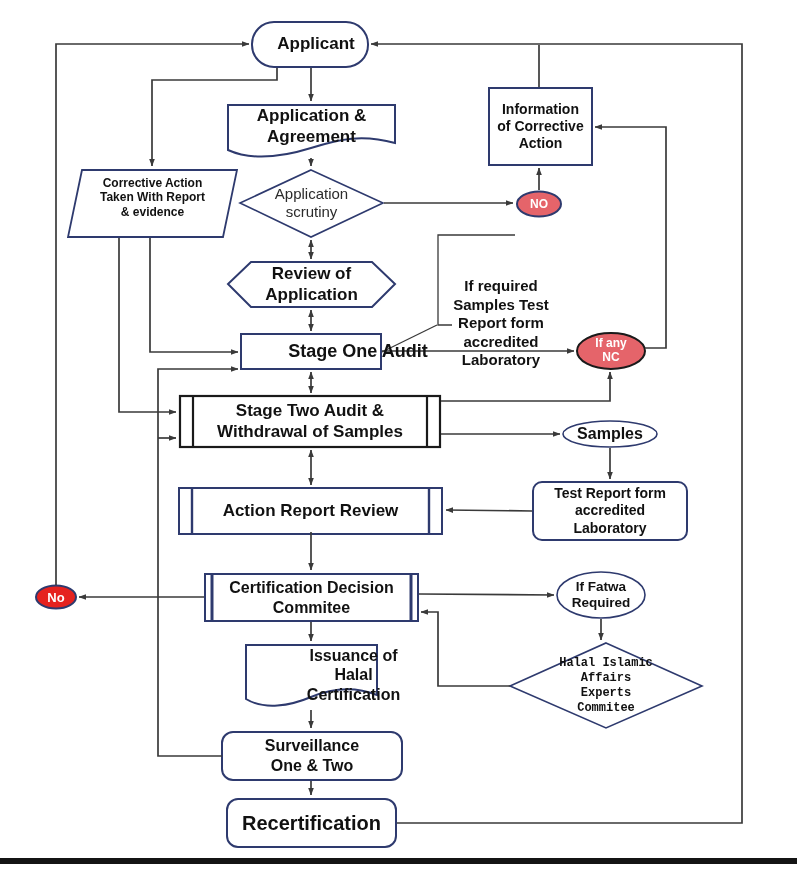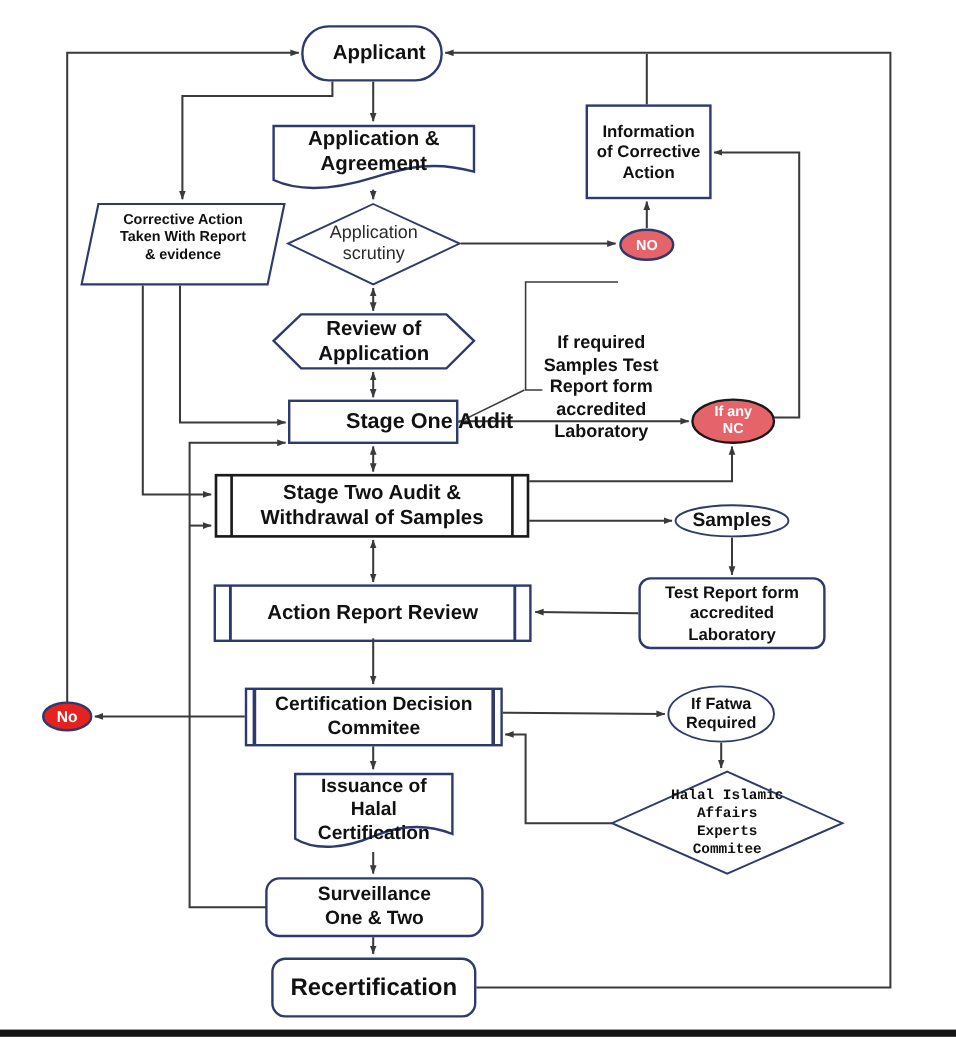--- a/index.html
+++ b/index.html
@@ -117,21 +117,21 @@
   <div class="lbl" style="left:440px;top:232px;width:122px;height:95px;font-size:15px;line-height:1.24;margin-top:44px;">If required
 Samples Test
 Report form
 accredited
 Laboratory</div>
   <div class="lbl" style="left:193px;top:396px;width:234px;height:51px;font-size:17px;">Stage Two Audit &amp;
 Withdrawal of Samples</div>
   <div class="lbl" style="left:192px;top:488px;width:237px;height:46px;font-size:17px;">Action Report Review</div>
   <div class="lbl" style="left:212px;top:574px;width:199px;height:47px;font-size:16px;">Certification Decision
 Commitee</div>
-  <div class="lbl" style="left:246px;top:647px;width:131px;height:56px;font-size:16px;">Issuance of
+  <div class="lbl" style="left:246px;top:647px;width:131px;height:56px;font-size:16px;padding-left:42px;">Issuance of
 Halal
 Certification</div>
   <div class="lbl" style="left:222px;top:732px;width:180px;height:48px;font-size:16px;">Surveillance
 One &amp; Two</div>
   <div class="lbl" style="left:227px;top:799px;width:169px;height:48px;font-size:20px;">Recertification</div>
   <div class="lbl" style="left:489px;top:88px;width:103px;height:77px;font-size:14px;">Information
 of Corrective
 Action</div>
   <div class="lbl red" style="left:517px;top:192px;width:44px;height:24px;font-size:12px;">NO</div>
   <div class="lbl red" style="left:577px;top:333px;width:68px;height:36px;font-size:12px;line-height:1.15;">If any

